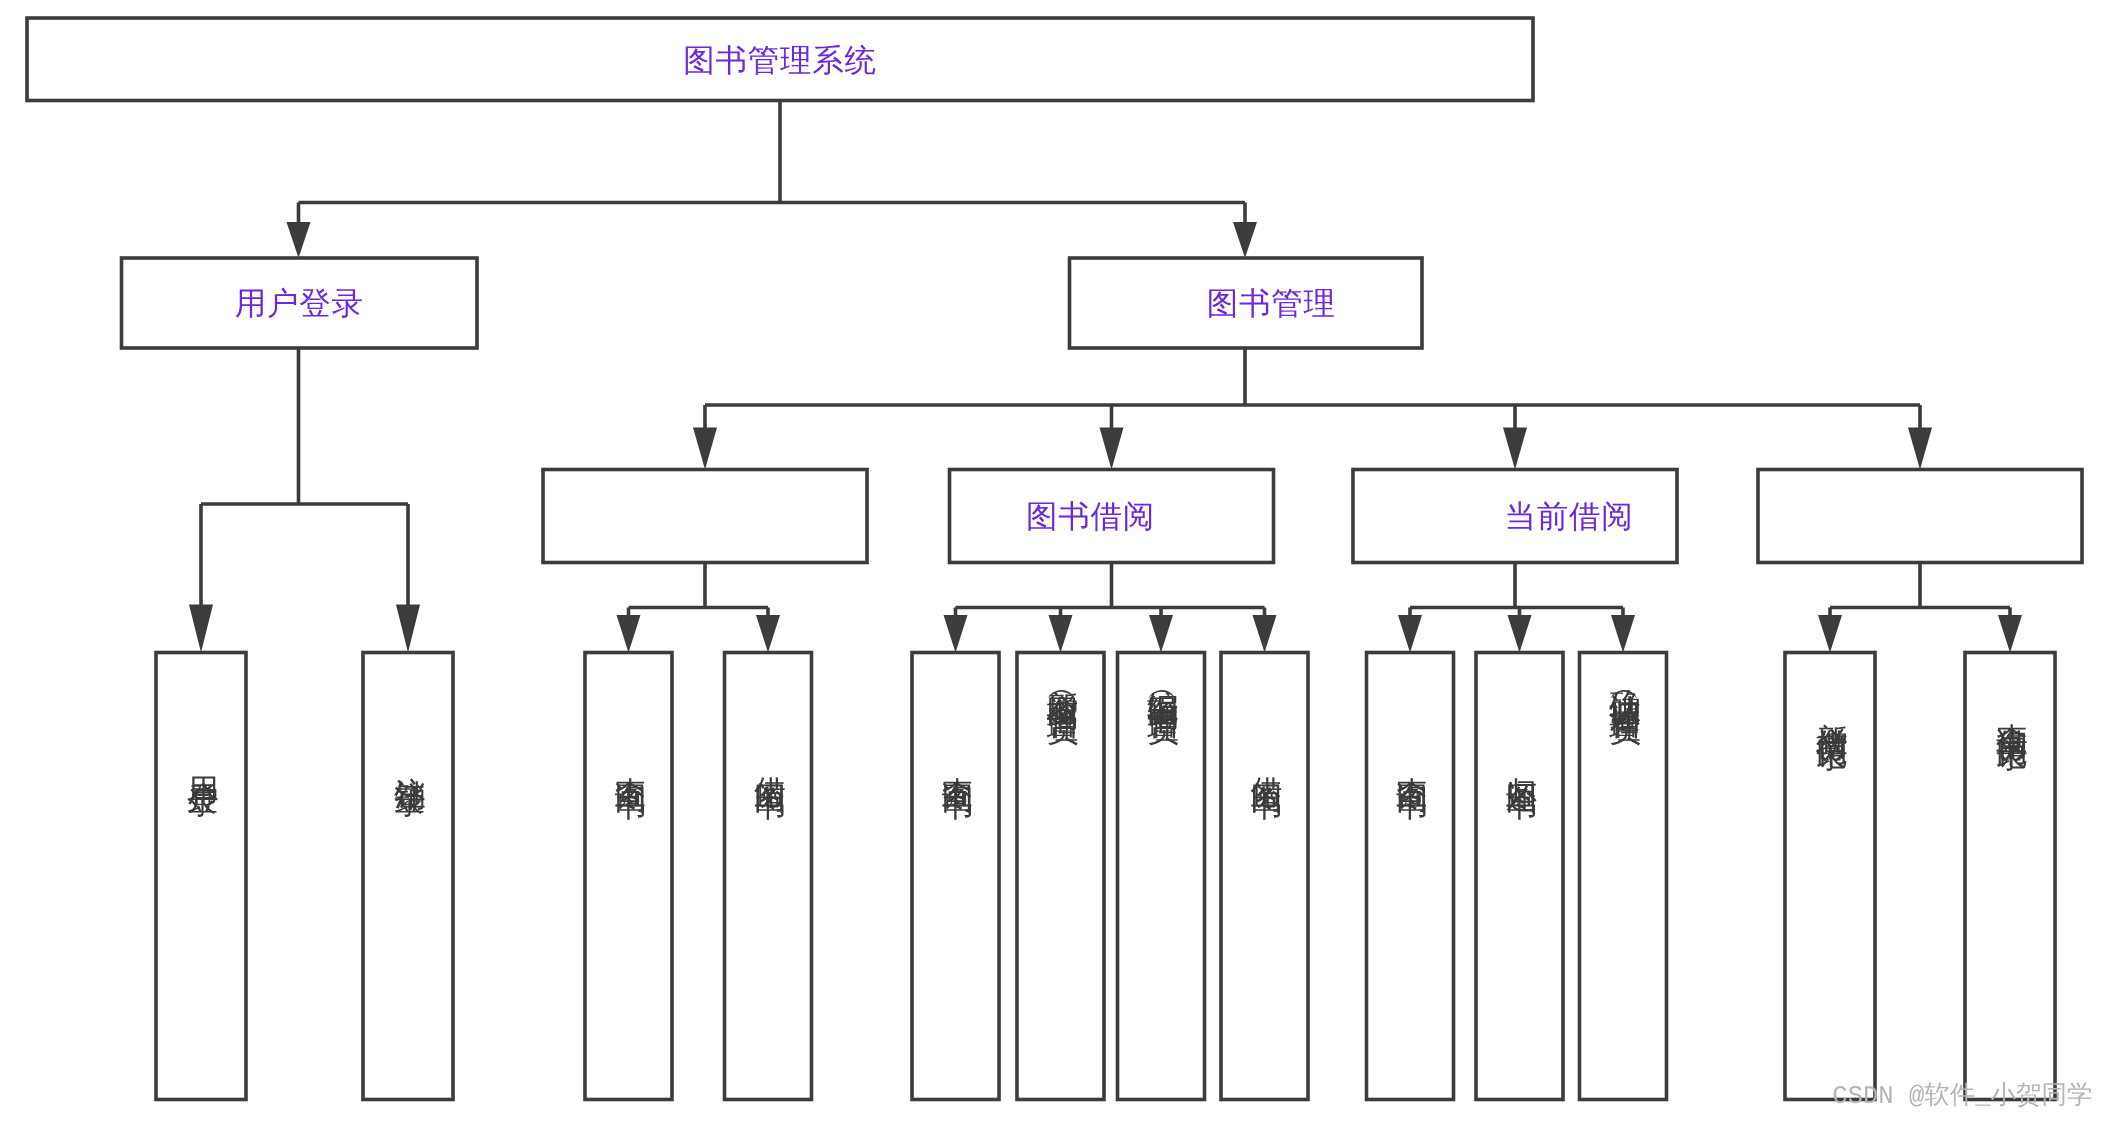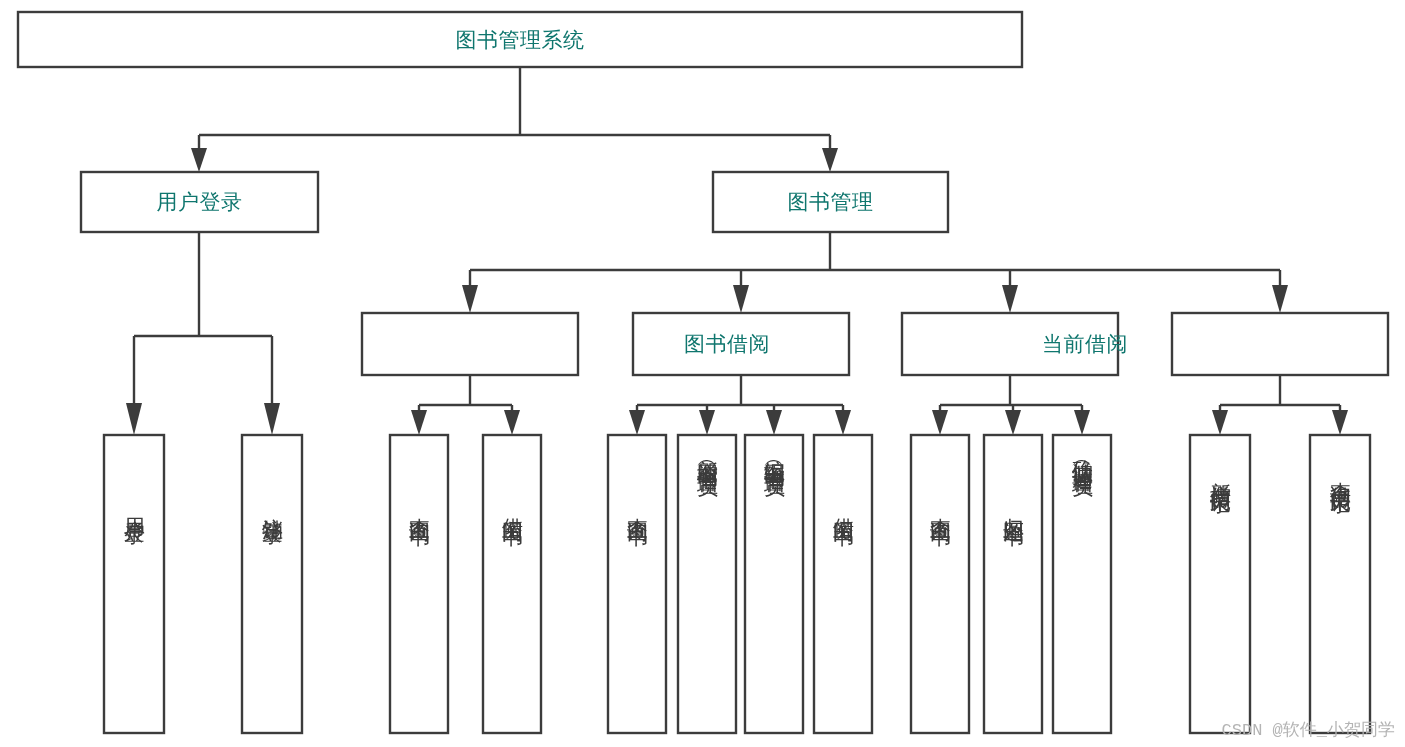--- a/index.html
+++ b/index.html
@@ -62,21 +62,21 @@
   .hlabel-wrap {
     position: absolute;
     display: flex;
     align-items: center;
     justify-content: center;
     pointer-events: none;
   }
   .hlabel-text {
     font-family: Liberation Sans, sans-serif;
     font-size: 21px;
-    color: #0f766e;
+    color: #6d28d9;
     white-space: nowrap;
     letter-spacing: 0.5px;
   }
   .watermark {
     position: absolute;
     right: 10px;
     bottom: 6px;
     font-family: Liberation Mono, monospace;
     font-size: 17px;
     color: #b4b4b4;
@@ -194,30 +194,30 @@
   </svg>
 
   <div class="hlabel-wrap" style="left:18px; top:12px; width:1004px; height:55px;">
     <span class="hlabel-text">图书管理系统</span>
   </div>
 
   <div class="hlabel-wrap" style="left:81px; top:172px; width:237px; height:60px;">
     <span class="hlabel-text">用户登录</span>
   </div>
 
-  <div class="hlabel-wrap" style="left:713px; top:172px; width:235px; height:60px;">
+  <div class="hlabel-wrap" style="left:730px; top:172px; width:235px; height:60px;">
     <span class="hlabel-text">图书管理</span>
   </div>
 
 
   <div class="hlabel-wrap" style="left:633px; top:313px; width:188px; height:62px;">
     <span class="hlabel-text">图书借阅</span>
   </div>
 
-  <div class="hlabel-wrap" style="left:884px; top:313px; width:244px; height:62px;justify-content:flex-end;">
+  <div class="hlabel-wrap" style="left:924px; top:313px; width:244px; height:62px;">
     <span class="hlabel-text">当前借阅</span>
   </div>
 
 
   <div class="vlabel-wrap" style="left:104px; top:435px; width:60px; height:298px; padding-top:66px;">
     <span class="vlabel-text">用户登录</span>
   </div>
 
   <div class="vlabel-wrap" style="left:242px; top:435px; width:60px; height:298px; padding-top:66px;">
     <span class="vlabel-text">注销登录</span>

